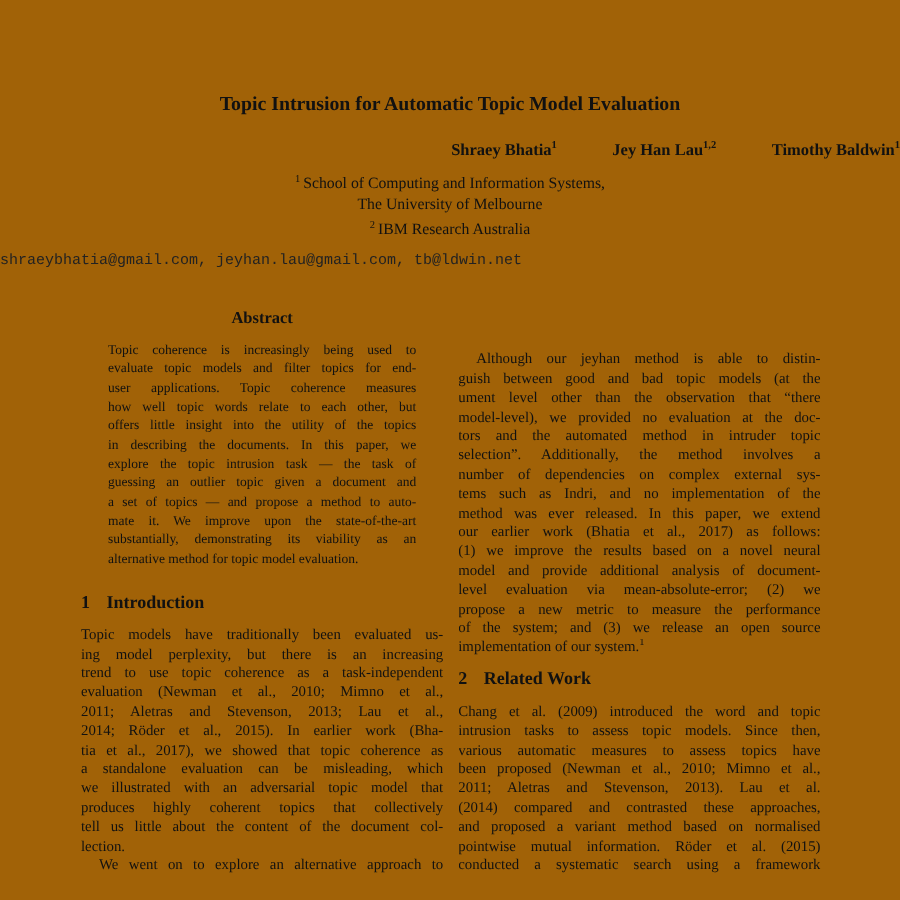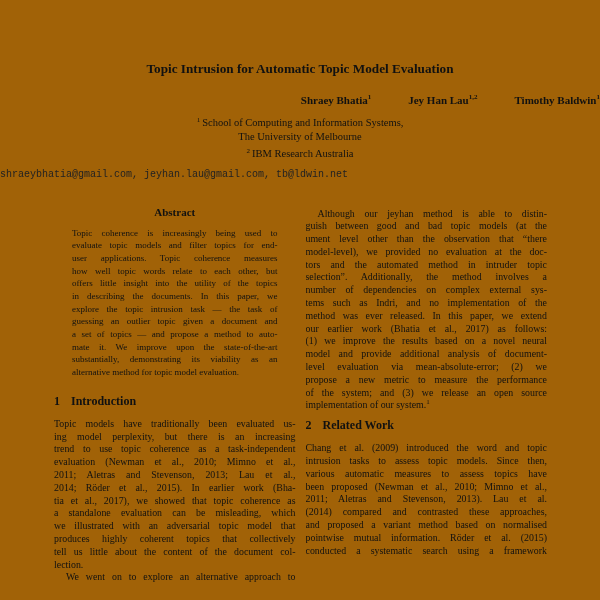--- a/index.html
+++ b/index.html
@@ -51,21 +51,21 @@
     font-family: "Liberation Mono", monospace;
     font-size: 10px;
     color: #222222;
     letter-spacing: 0;
   }
   .cols {
     display: flex;
     gap: 10px;
     padding: 0 53px 0 54px;
     margin-top: 24px;
-    align-items: flex-start;
+    align-items: flex-end;
   }
   .col { flex: 1 1 0; min-width: 0; }
 
   .abs-heading {
     text-align: center;
     font-weight: bold;
     font-size: 11px;
     margin: 2px 0 10px 0;
   }
   .abstract { margin: 0 18px; }

